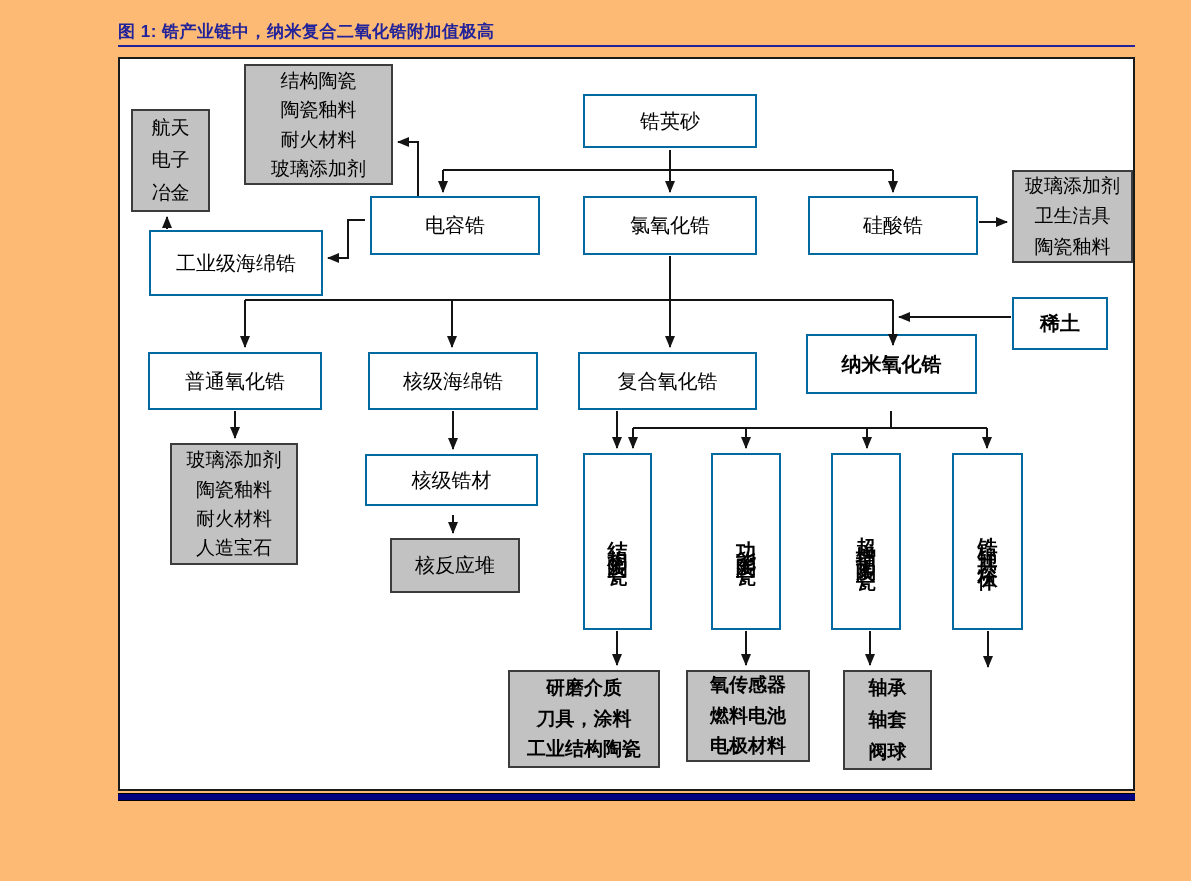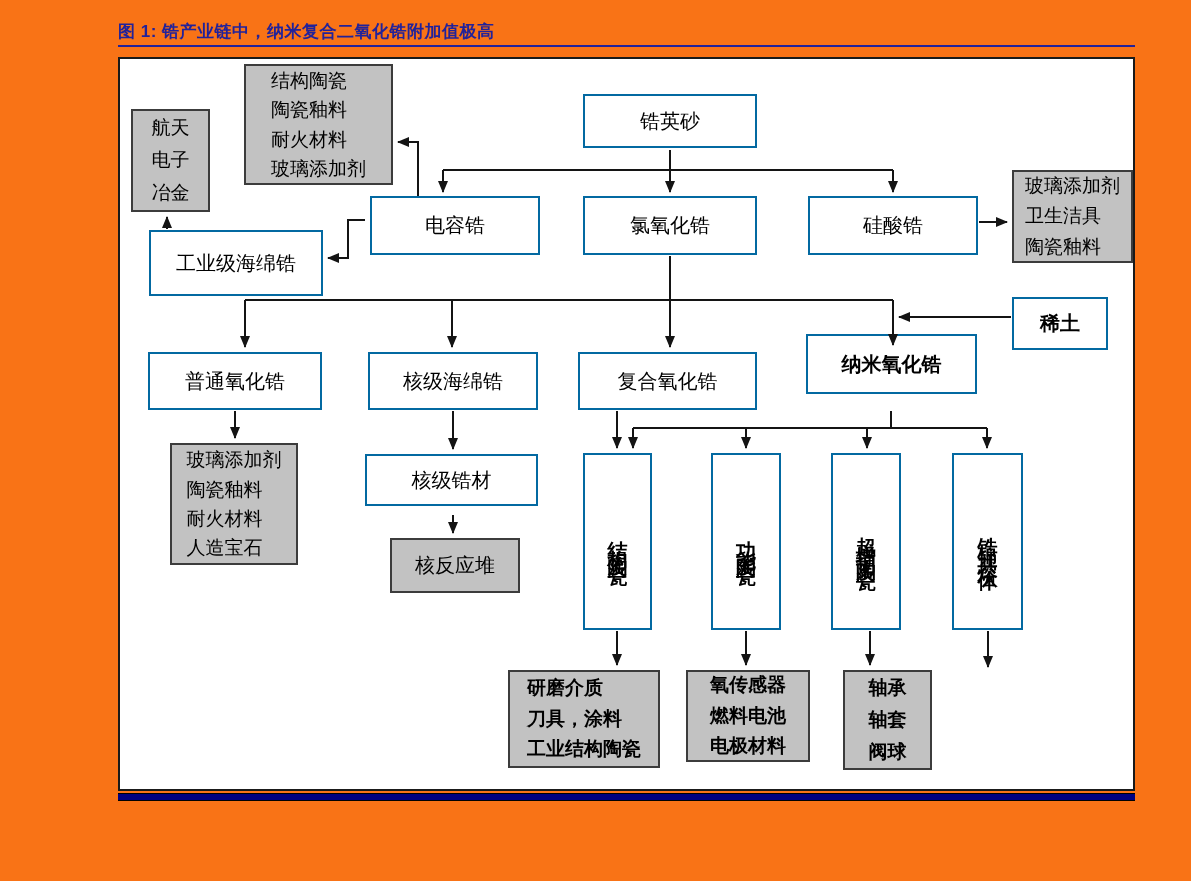--- a/index.html
+++ b/index.html
@@ -1,17 +1,17 @@
 <!DOCTYPE html>
 <html><head>
 <meta charset="utf-8">
 <style>
   html,body { margin:0; padding:0; background:#ffffff; }
   .page {
-    position:relative; width:1191px; height:881px; background:#f97316;
+    position:relative; width:1191px; height:881px; background:#fdba74;
     font-family:"Liberation Sans","DejaVu Sans",sans-serif; overflow:hidden;
   }
   .fig-title {
     position:absolute; left:118px; top:20px; width:900px;
     font-size:17px; font-weight:bold; color:#22229a; letter-spacing:0.5px;
   }
   .title-rule {
     position:absolute; left:118px; top:45px; width:1017px; height:2px;
     background:#22229a;
   }
@@ -19,21 +19,21 @@
     position:absolute; left:118px; top:57px; width:1017px; height:734px;
     border:2px solid #1a1a1a; box-sizing:border-box; background:#ffffff;
   }
   .bottom-rule {
     position:absolute; left:118px; top:793px; width:1017px; height:6px;
     background:#000080; border-top:1px solid #000000; border-bottom:1px solid #000000;
   }
   .node {
     position:absolute; box-sizing:border-box;
     display:flex; align-items:center; justify-content:center;
-    color:#000; font-size:20px; line-height:1.45;
+    text-align:center; color:#000; font-size:20px; line-height:1.45;
     white-space:pre-line;
   }
   .white-box { background:#ffffff; border:2px solid #0369a1; }
   .gray-box  { background:#c2c2c2; border:2px solid #3c3c3c; }
   .bold { font-weight:bold; }
   .small { font-size:19px; }
   .vtext {
     writing-mode:vertical-rl; text-orientation:upright;
     letter-spacing:0.42em; font-weight:bold; white-space:normal;
   }

